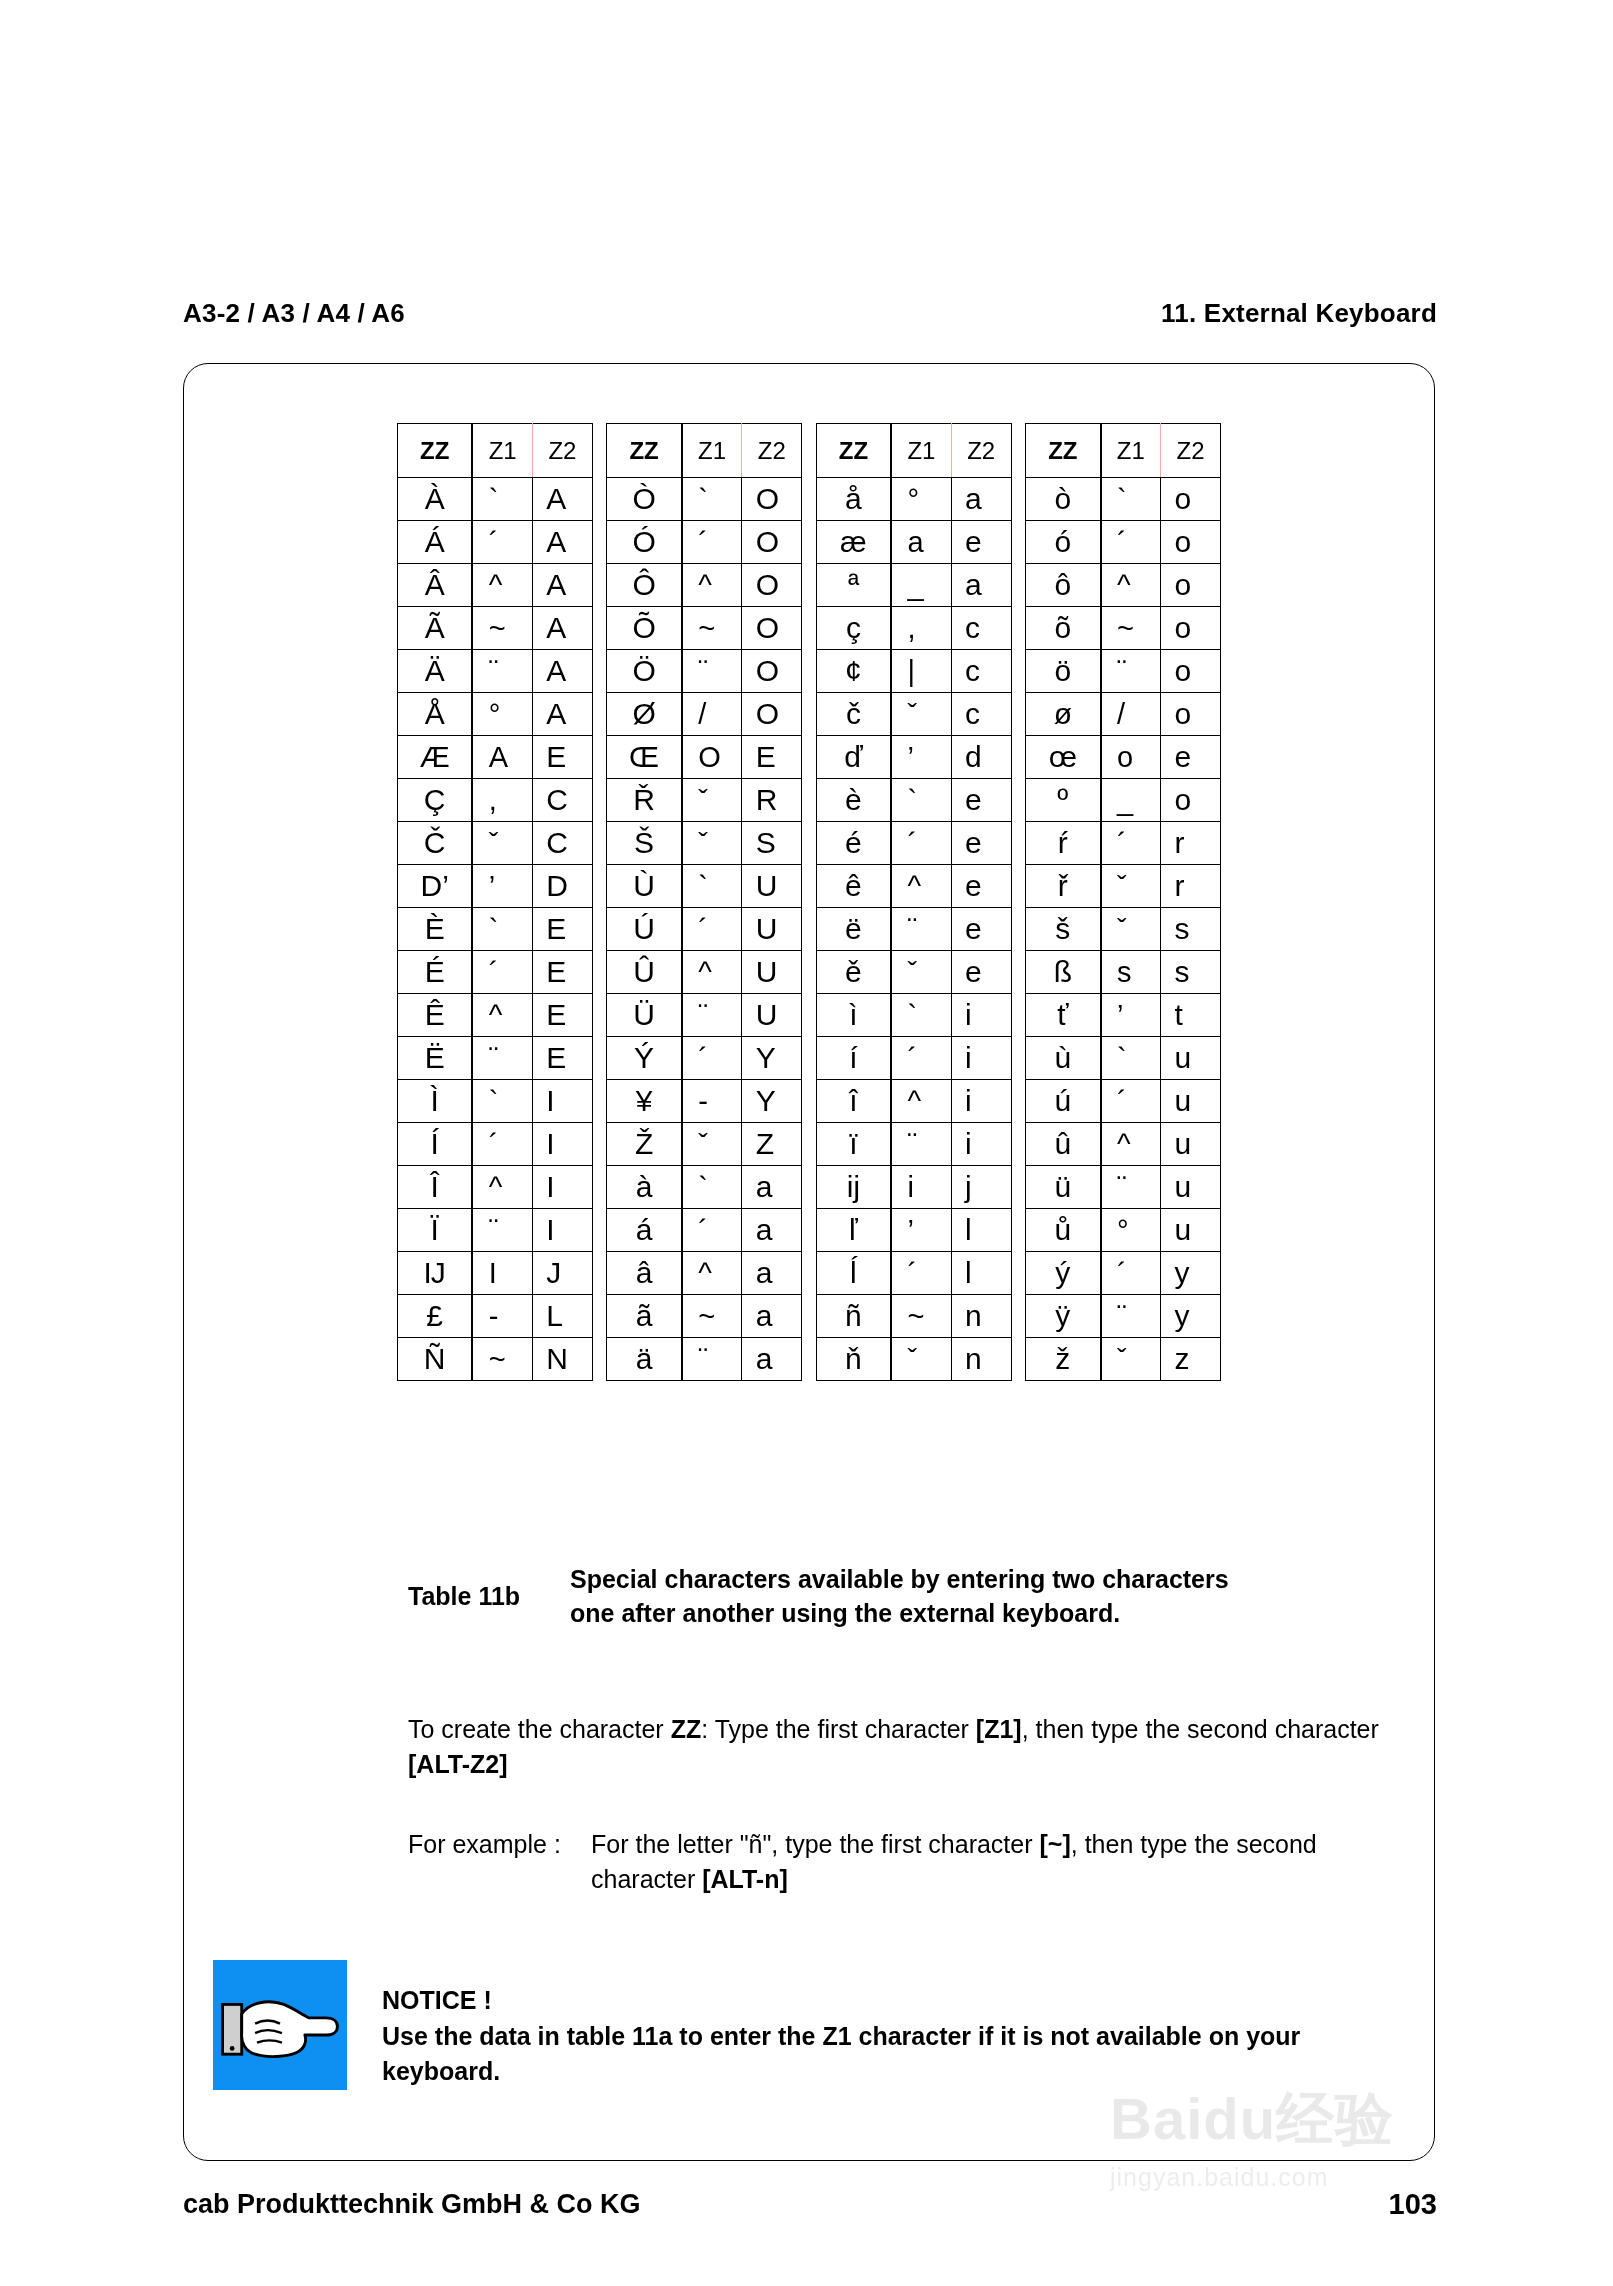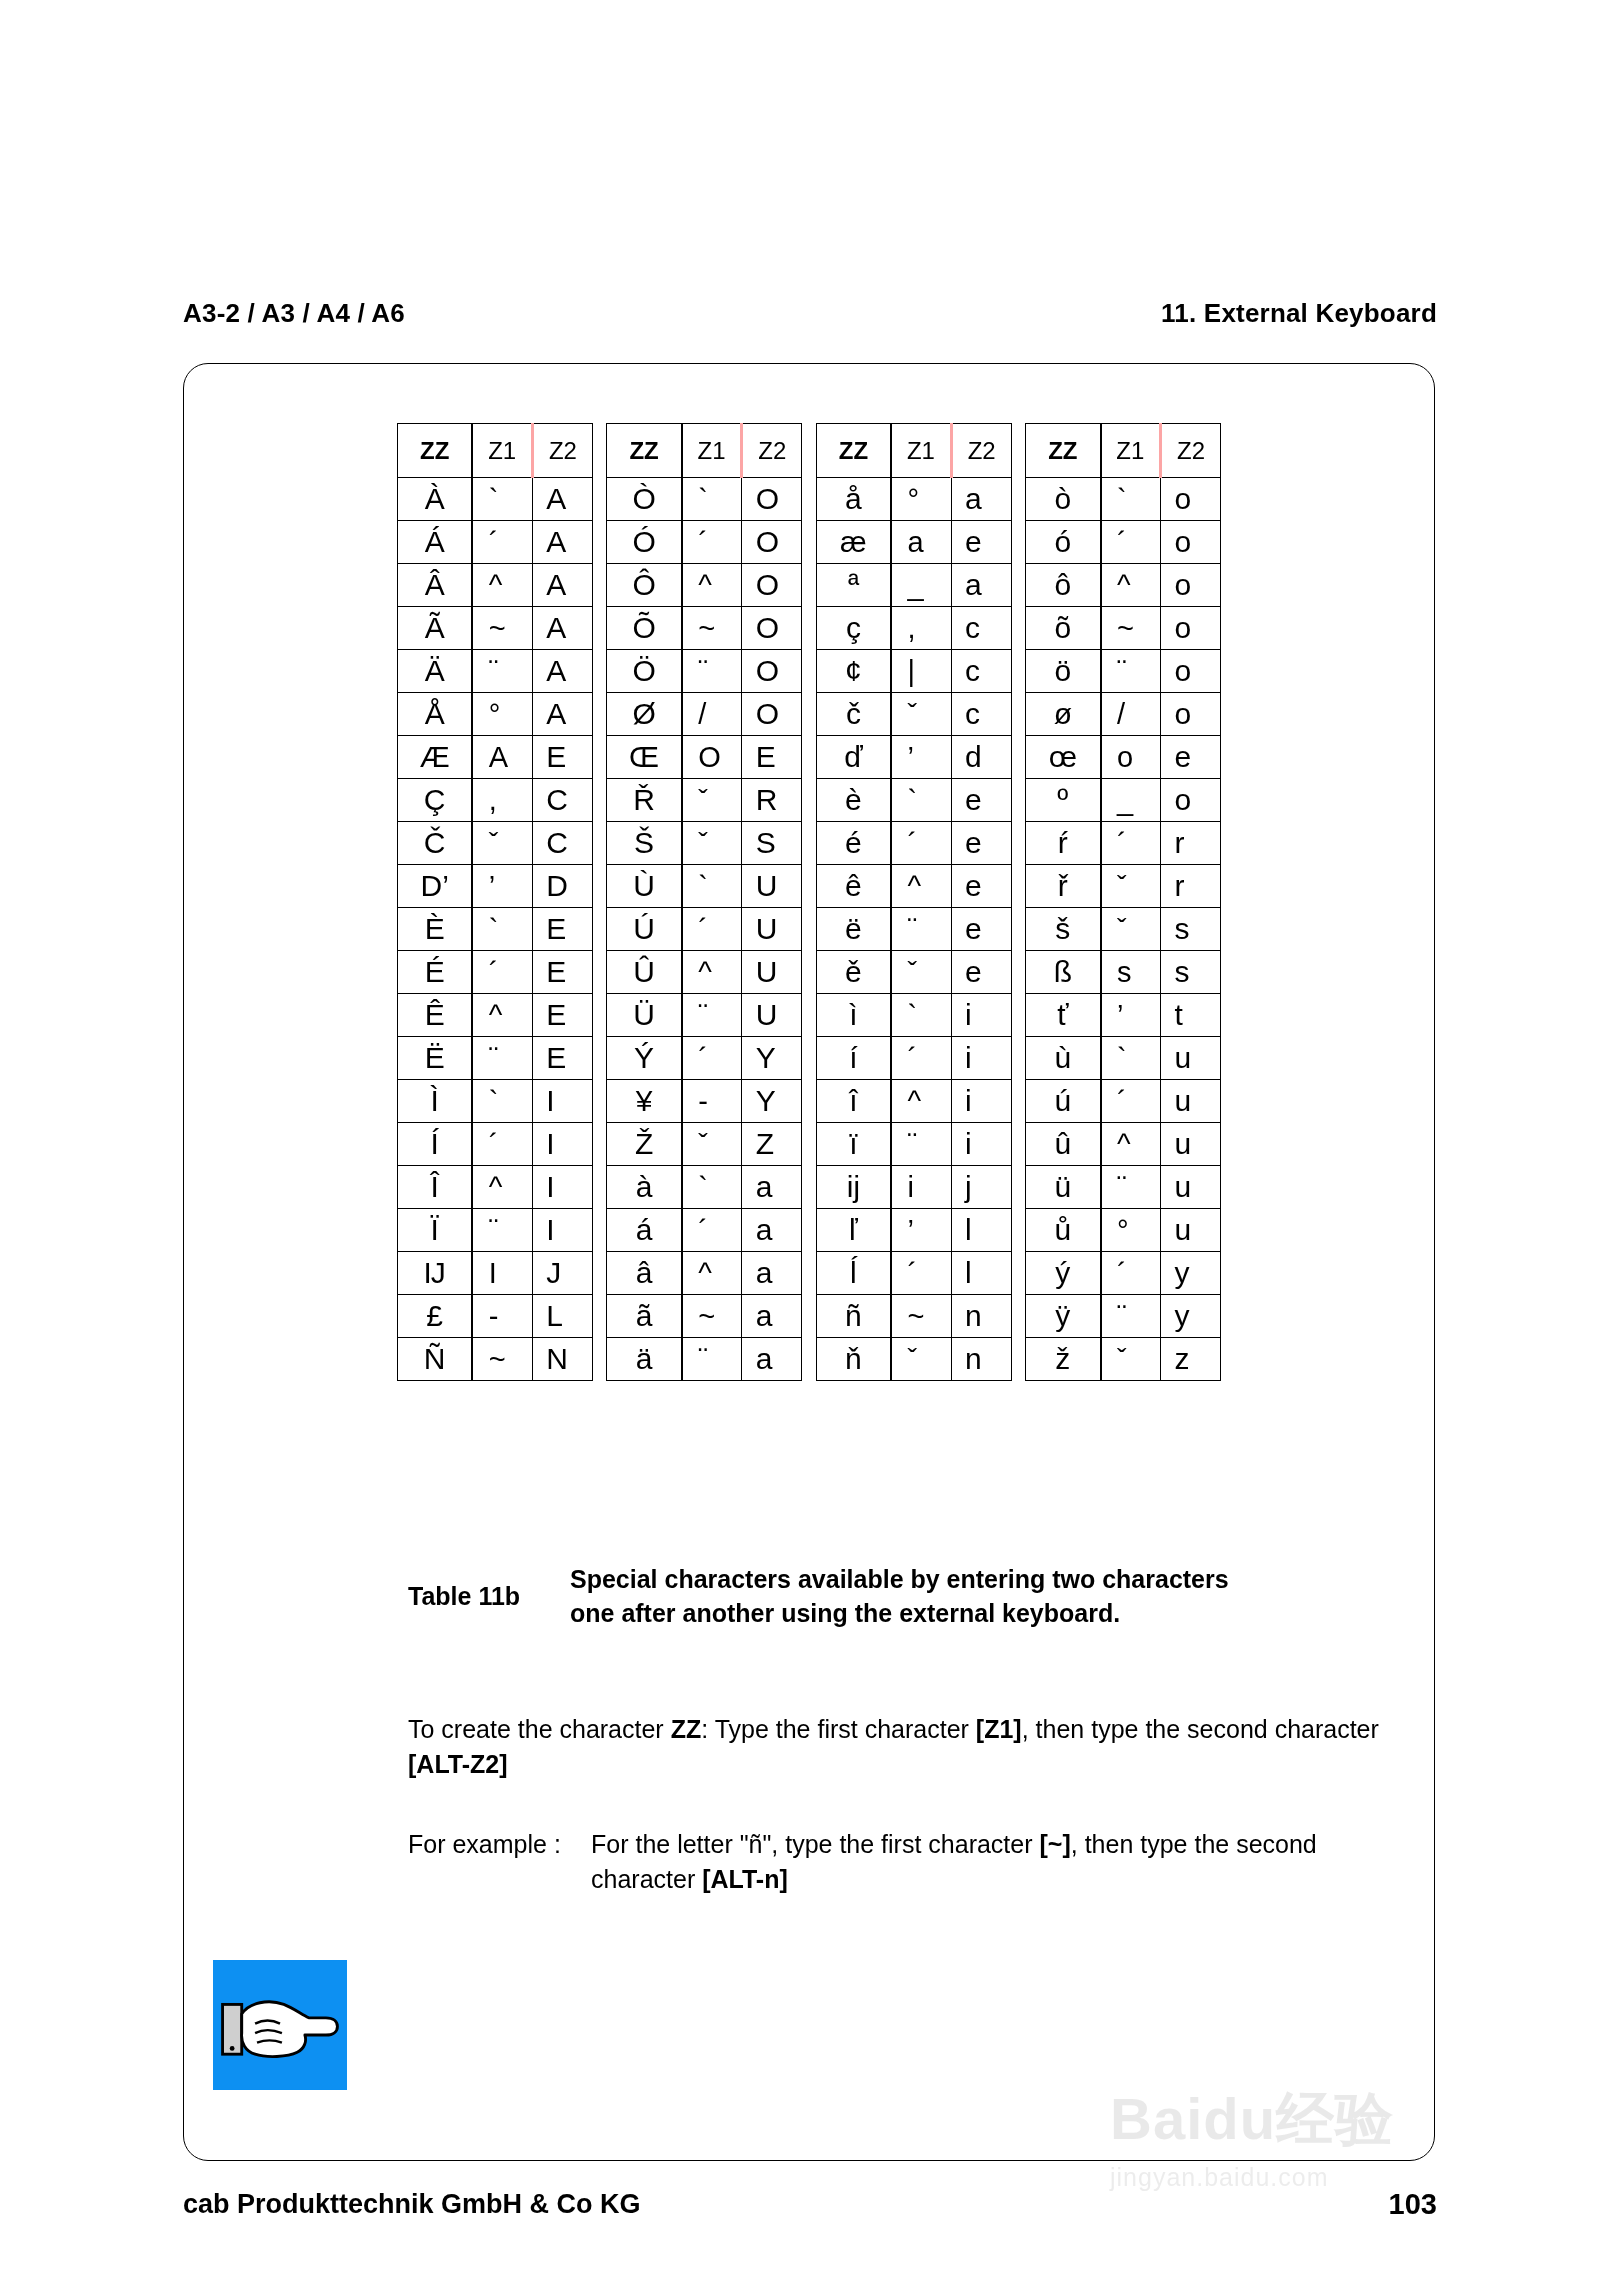--- a/index.html
+++ b/index.html
@@ -75,21 +75,21 @@
     font-weight: normal;
     box-sizing: border-box;
   }
   table.chartbl thead th {
     height: 54px;
     font-size: 24px;
   }
   table.chartbl thead th.zz {
     font-weight: bold;
   }
-  table.chartbl thead th.z1 { border-right: 3px solid #fca5a5; }
+  table.chartbl thead th.z1 { border-right: 1px solid #fca5a5; }
   table.chartbl tbody td {
     height: 43px;
     font-size: 30px;
     line-height: 1;
   }
   
   table.chartbl .colzz {
     border-right: 2.9px double #000;
   }
   table.chartbl td.z1cell {
@@ -713,20 +713,24 @@
         <path d="M30 56 C38 44 58 40 74 46 C84 50 92 56 100 60
                  L118 60 C126 60 130 64 130 69 C130 74 126 78 118 78
                  L96 78 C98 84 96 92 88 96
                  C78 101 56 102 44 98
                  C34 95 29 86 30 76 Z" fill="#ffffff" stroke="#000" stroke-width="3" stroke-linejoin="round"></path>
         <path d="M44 66 C52 62 62 62 70 66" fill="none" stroke="#000" stroke-width="2.5"></path>
         <path d="M44 76 C52 72 62 72 72 76" fill="none" stroke="#000" stroke-width="2.5"></path>
         <path d="M46 86 C54 83 64 83 72 86" fill="none" stroke="#000" stroke-width="2.5"></path>
       </svg>
     </div>
+    <div class="notice-text">
+      <div>NOTICE !</div>
+      <div>Use the data in table 11a to enter the Z1 character if it is not available on your keyboard.</div>
+    </div>
   </div>
 
   <div class="footer">
     <span>cab Produkttechnik GmbH &amp; Co KG</span>
     <span class="pageno">103</span>
   </div>
 
   <div class="watermark">
     <div class="wm-main">Baidu经验</div>
     <div class="wm-sub">jingyan.baidu.com</div>

